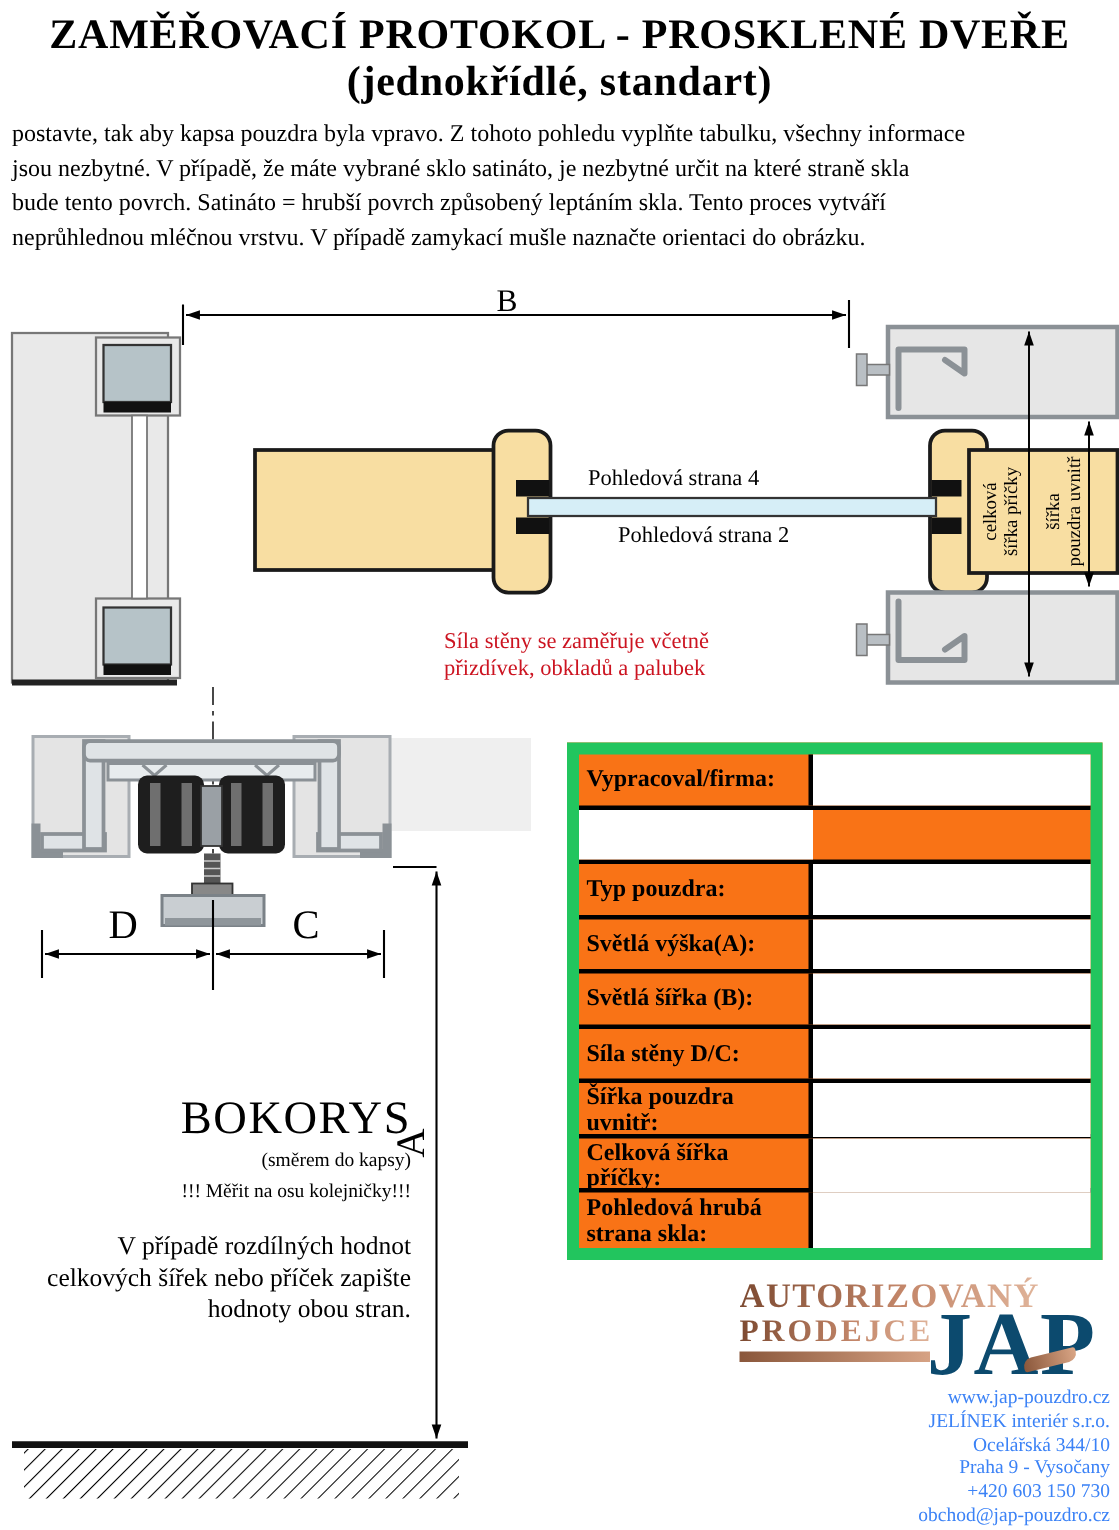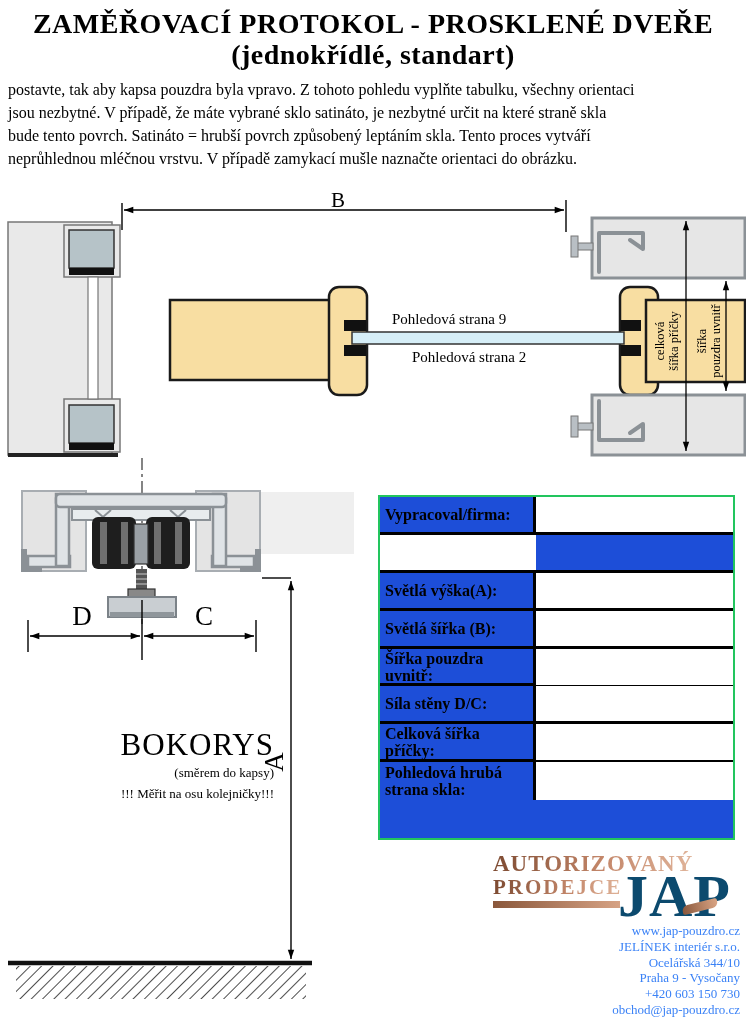--- a/index.html
+++ b/index.html
@@ -25,22 +25,22 @@
   .rednote{left:296px;top:419px;font-size:15px;line-height:18px;color:#cc1421;}
   
   .dimD{left:62px;top:601px;width:40px;text-align:center;font-size:27px;}
   .dimC{left:184px;top:601px;width:40px;text-align:center;font-size:27px;}
   .dimA{left:274px;top:762px;font-size:27px;transform:translate(-50%,-50%) rotate(-90deg);}
   .bok{left:12px;top:728px;width:262px;text-align:right;}
   .bok-title{font-size:31px;line-height:34px;letter-spacing:1px;}
   .bok-sub{font-size:13px;line-height:21px;}
   .bok-note{margin-top:16px;font-size:17px;line-height:21px;}
   
-  .ptable{left:378px;top:495px;width:357px;height:345px;border:2px solid #22c55e;
-          box-sizing:border-box;display:grid;grid-template-rows:repeat(9,1fr);background:#1d4ed8;}
+  .ptable{left:378px;top:495px;width:357px;height:345px;border:8px solid #22c55e;
+          box-sizing:border-box;display:grid;grid-template-rows:repeat(9,1fr);background:#f97316;}
   .prow{display:grid;grid-template-columns:156px 1fr;border-bottom:3px solid #000;min-height:0;}
   .prow:last-child{border-bottom:none;}
   .plabel{border-right:3px solid #000;font-weight:bold;font-size:16px;line-height:17px;
           padding:1px 3px 1px 5px;display:flex;align-items:center;}
   .pvalue{background:#fff;}
   
   .badge1{left:493px;top:851px;font-size:23px;font-weight:bold;letter-spacing:1px;
           background:linear-gradient(90deg,#7d4a31,#c4876a 55%,#e0b49a);
           -webkit-background-clip:text;background-clip:text;color:transparent;}
   .badge2{left:493px;top:875px;font-size:21px;font-weight:bold;letter-spacing:2px;
@@ -176,66 +176,75 @@
       <rect x="16" y="966" width="290" height="33" fill="url(#hatch)"></rect>
     </g>
   </svg>
 
   <div class="abs doc-title">
     <div>ZAMĚŘOVACÍ PROTOKOL - PROSKLENÉ DVEŘE</div>
     <div>(jednokřídlé, standart)</div>
   </div>
 
   <div class="abs intro">
-    <div>postavte, tak aby kapsa pouzdra byla vpravo. Z tohoto pohledu vyplňte tabulku, všechny orientaci</div>
+    <div>postavte, tak aby kapsa pouzdra byla vpravo. Z tohoto pohledu vyplňte tabulku, všechny informace</div>
     <div>jsou nezbytné. V případě, že máte vybrané sklo satináto, je nezbytné určit na které straně skla</div>
     <div>bude tento povrch. Satináto = hrubší povrch způsobený leptáním skla. Tento proces vytváří</div>
     <div>neprůhlednou mléčnou vrstvu. V případě zamykací mušle naznačte orientaci do obrázku.</div>
   </div>
 
   <div class="abs dimB">B</div>
-  <div class="abs side1">Pohledová strana 9</div>
+  <div class="abs side1">Pohledová strana 4</div>
   <div class="abs side2">Pohledová strana 2</div>
   <div class="abs rot rot1">celková
 šířka příčky</div>
   <div class="abs rot rot2">šířka
 pouzdra uvnitř</div>
+  <div class="abs rednote pre">Síla stěny se zaměřuje včetně
+přizdívek, obkladů a palubek</div>
 
   <div class="abs dimD">D</div>
   <div class="abs dimC">C</div>
   <div class="abs dimA">A</div>
 
   <div class="abs bok">
     <div class="bok-title">BOKORYS</div>
     <div class="bok-sub">(směrem do kapsy)</div>
     <div class="bok-sub">!!! Měřit na osu kolejničky!!!</div>
+    <div class="bok-note pre">V případě rozdílných hodnot
+celkových šířek nebo příček zapište
+hodnoty obou stran.</div>
   </div>
 
   <div class="abs ptable">
     <div class="prow">
       <div class="plabel">Vypracoval/firma:</div>
       <div class="pvalue"></div>
     </div>
     <div class="prow">
       <div class="pvalue"></div>
     </div>
     <div class="prow">
+      <div class="plabel">Typ pouzdra:</div>
+      <div class="pvalue"></div>
+    </div>
+    <div class="prow">
       <div class="plabel">Světlá výška(A):</div>
       <div class="pvalue"></div>
     </div>
     <div class="prow">
       <div class="plabel">Světlá šířka (B):</div>
       <div class="pvalue"></div>
     </div>
     <div class="prow">
+      <div class="plabel">Síla stěny D/C:</div>
+      <div class="pvalue"></div>
+    </div>
+    <div class="prow">
       <div class="plabel">Šířka pouzdra uvnitř:</div>
-      <div class="pvalue"></div>
-    </div>
-    <div class="prow">
-      <div class="plabel">Síla stěny D/C:</div>
       <div class="pvalue"></div>
     </div>
     <div class="prow">
       <div class="plabel">Celková šířka příčky:</div>
       <div class="pvalue"></div>
     </div>
     <div class="prow">
       <div class="plabel">Pohledová hrubá strana skla:</div>
       <div class="pvalue"></div>
     </div>

